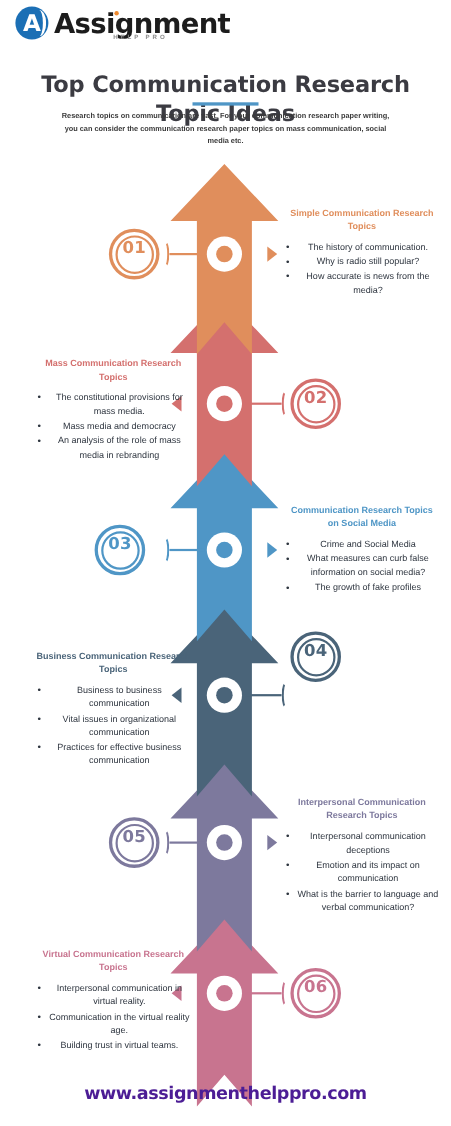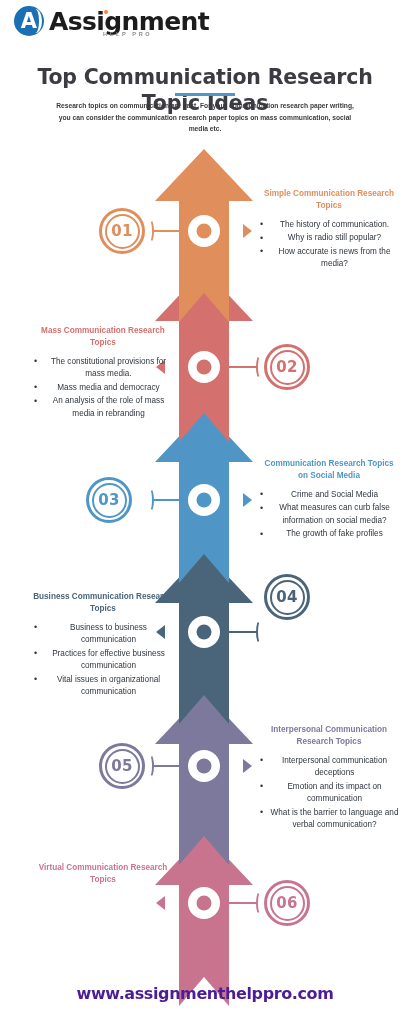--- a/index.html
+++ b/index.html
@@ -150,21 +150,21 @@
     position: absolute;
     width: 46px; height: 46px;
     border-radius: 50%;
     border: 3px solid currentColor;
     display: flex; align-items: center; justify-content: center;
   }
   .badge .inner-ring {
     width: 35px; height: 35px;
     border-radius: 50%;
     border: 2px solid currentColor;
-    display: flex; align-items: center; justify-content: center;
+    display: flex; justify-content: center;
   }
   .badge .num {
     font-size: 15px;
     font-weight: bold;
     letter-spacing: 0.2px;
     color: currentColor;
     font-family: "DejaVu Sans", sans-serif;
   }
 
   
@@ -331,22 +331,22 @@
   </div>
   <div class="connector" style="left:223px; top:619px; width:41px; color:#4a6479;">
     <span class="conn-arc left-open" style="right:0;"></span>
     <span class="conn-line" style="left:0; right:8px;"></span>
   </div>
   <span class="tri point-left" style="left:156px; top:625px; color:#4a6479;"></span>
   <div class="block left" style="top:591px;">
     <div class="block-title" style="color:#4a6479;">Business  Communication Research Topics</div>
     <ul class="block-list">
       <li>Business to business communication</li>
+      <li>Vital issues in organizational communication</li>
       <li>Practices for effective business communication</li>
-      <li>Vital issues in organizational communication</li>
     </ul>
   </div>
 
   <div class="badge" style="left:99px; top:743px; color:#7d799d;">
     <div class="inner-ring">
       <span class="num">05</span>
     </div>
   </div>
   <div class="connector" style="left:146px; top:753px; width:40px; color:#7d799d;">
     <span class="conn-arc right-open" style="left:0;"></span>
@@ -367,17 +367,22 @@
       <span class="num">06</span>
     </div>
   </div>
   <div class="connector" style="left:223px; top:890px; width:41px; color:#c8748f;">
     <span class="conn-arc left-open" style="right:0;"></span>
     <span class="conn-line" style="left:0; right:8px;"></span>
   </div>
   <span class="tri point-left" style="left:156px; top:896px; color:#c8748f;"></span>
   <div class="block left" style="top:862px;">
     <div class="block-title" style="color:#c8748f;">Virtual Communication Research Topics</div>
+    <ul class="block-list">
+      <li>Interpersonal communication in virtual reality.</li>
+      <li>Communication in the virtual reality age.</li>
+      <li>Building trust in virtual teams.</li>
+    </ul>
   </div>
 
   <div class="footer">www.assignmenthelppro.com</div>
 
 </div>
 
 </body></html>

